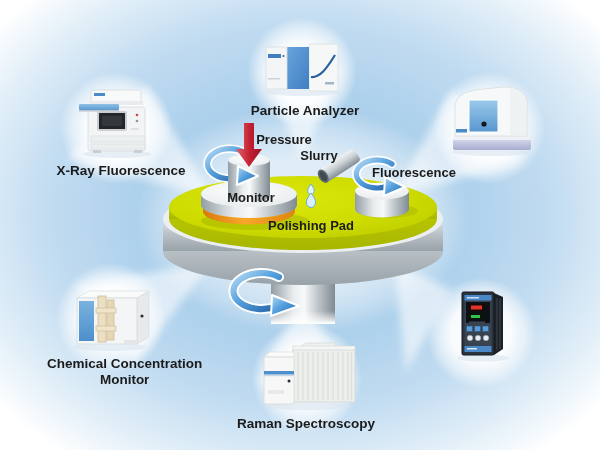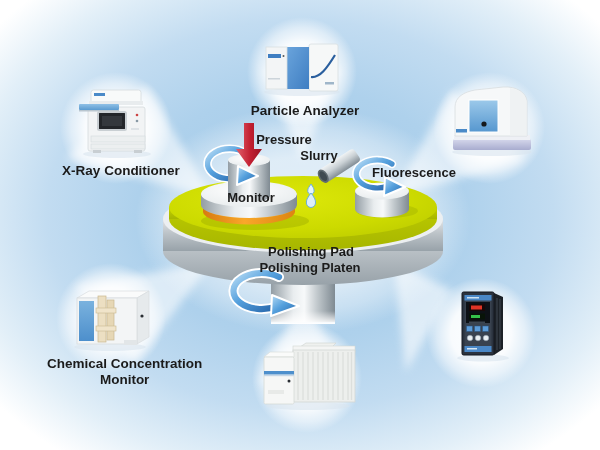--- a/index.html
+++ b/index.html
@@ -300,24 +300,24 @@
         <rect x="228" y="160" width="42" height="36" fill="url(#metalH)"></rect>
         <ellipse cx="249" cy="160" rx="21" ry="6" fill="url(#discTop)"></ellipse>
       </g>
       <polygon points="238,166 237,185 258,176" fill="url(#arrowGrad)" stroke="#ffffff" stroke-width="2" stroke-linejoin="round"></polygon>
       <polygon points="244,123 254,123 254,149 262,149 249,167 236,149 244,149" fill="url(#redGrad)"></polygon>
     </g>
   </g>
 </svg>
 
 <div class="lbl" style="left:305px;top:111px">Particle Analyzer</div>
-<div class="lbl" style="left:121px;top:171px">X-Ray Conditioner</div>
+<div class="lbl" style="left:121px;top:171px">X-Ray Fluorescence</div>
 <div class="lbl tl" style="left:47px;top:356px">Chemical Concentration
 Monitor</div>
+<div class="lbl" style="left:306px;top:424px">Raman Spectroscopy</div>
 
 <div class="lbl mach" style="left:284px;top:140px">Pressure</div>
 <div class="lbl mach" style="left:319px;top:156px">Slurry</div>
 <div class="lbl mach" style="left:414px;top:173px">Fluorescence</div>
 <div class="lbl mach" style="left:251px;top:198px">Monitor</div>
-<div class="lbl mach" style="left:311px;top:252px">Polishing Pad</div>
-<div class="lbl mach" style="left:310px;top:268px">Polishing Platen</div>
+<div class="lbl mach" style="left:311px;top:226px">Polishing Pad</div>
 
 </div>
 
 </body></html>

